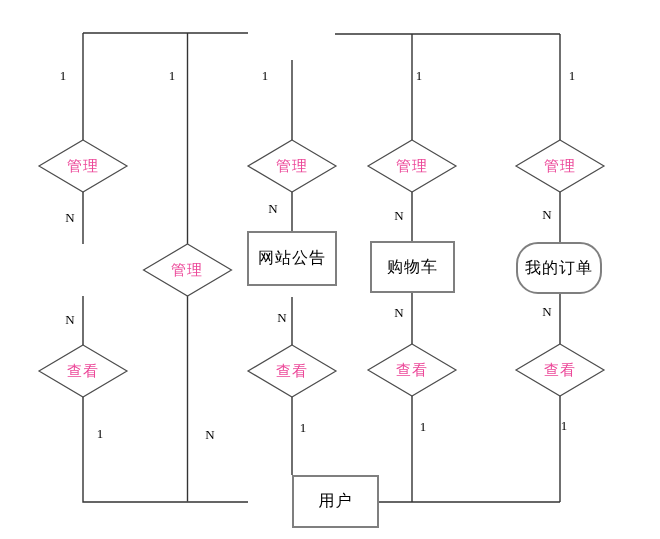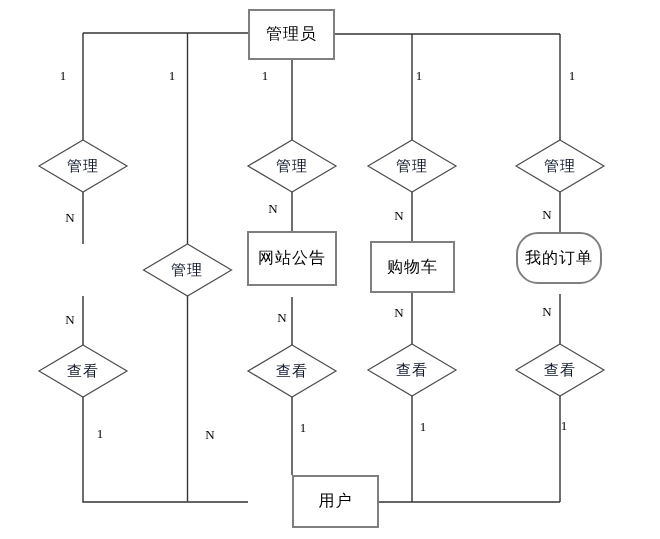--- a/index.html
+++ b/index.html
@@ -46,21 +46,21 @@
   .entity span {
     font-size: 16px;
     color: #000000;
     letter-spacing: 1px;
     white-space: nowrap;
   }
   .dlabel {
     position: absolute;
     transform: translate(-50%, -50%);
     font-size: 15px;
-    color: #0f172a;
+    color: #ec4899;
     z-index: 3;
     white-space: nowrap;
     letter-spacing: 1px;
   }
   .card {
     position: absolute;
     transform: translate(-50%, -50%);
     font-family: "Liberation Serif", "DejaVu Serif", serif;
     font-size: 13px;
     color: #000000;
@@ -108,30 +108,27 @@
     <polygon points="292,140 336,166 292,192 248,166"></polygon>
     <polygon points="412,140 456,166 412,192 368,166"></polygon>
     <polygon points="560,140 604,166 560,192 516,166"></polygon>
     <polygon points="187.5,244 231.5,270 187.5,296 143.5,270"></polygon>
     <polygon points="83,345 127,371 83,397 39,371"></polygon>
     <polygon points="292,345 336,371 292,397 248,371"></polygon>
     <polygon points="412,344 456,370 412,396 368,370"></polygon>
     <polygon points="560,344 604,370 560,396 516,370"></polygon>
   </svg>
 
-  <div class="entity" style="left:248px; top:9px; width:87px; height:51px;">
-    <span>管理员</span>
-  </div>
   <div class="entity" style="left:247px; top:231px; width:90px; height:55px;">
     <span>网站公告</span>
   </div>
   <div class="entity" style="left:370px; top:241px; width:85px; height:52px;">
     <span>购物车</span>
   </div>
-  <div class="entity" style="left:516px; top:232px; width:86px; height:52px;border-radius:22px;">
+  <div class="entity" style="left:516px; top:242px; width:86px; height:52px;border-radius:22px;">
     <span>我的订单</span>
   </div>
   <div class="entity" style="left:248px; top:475px; width:87px; height:53px;margin-left:44px;">
     <span>用户</span>
   </div>
 
   <span class="dlabel" style="left:83px; top:166px;">管理</span>
   <span class="dlabel" style="left:292px; top:166px;">管理</span>
   <span class="dlabel" style="left:412px; top:166px;">管理</span>
   <span class="dlabel" style="left:560px; top:166px;">管理</span>

